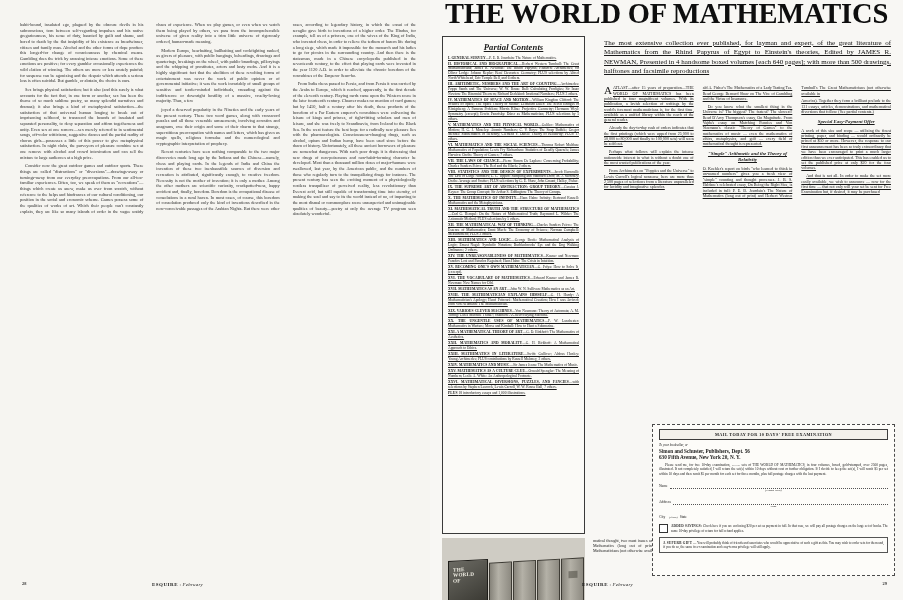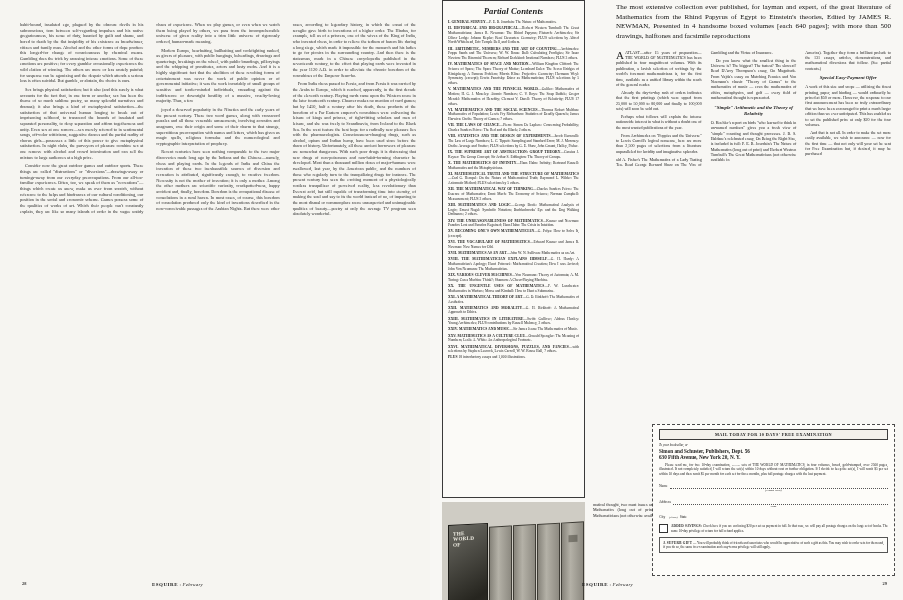--- a/index.html
+++ b/index.html
@@ -57,21 +57,22 @@
     letter-spacing:-0.2px;
     margin:0 4px 7px 4px;
     color:#0e0e0e;
     font-family:"Liberation Serif", serif;
   }
 
   .ad-body{
     display:flex;
     padding:0 10px 0 12px;
     box-sizing:border-box;
-    gap:27px;
+    gap:15px;
+    text-decoration:underline;
   }
 
   
   .contents-box{
     width:143px;
     flex:0 0 143px;
     border:1px solid #3a3a3a;
     padding:4px 5px 5px 5px;
     box-sizing:border-box;
     background:#fbfaf7;
@@ -268,20 +269,21 @@
     <div class="folio folio-left">28</div>
     <div class="running run-left">
       <b>ESQUIRE</b> : <i>February</i>
     </div>
   </div>
 
   <div class="gutter"></div>
 
   <div class="page-right">
 
+    <div class="headline">THE WORLD OF MATHEMATICS</div>
 
     <div class="ad-body">
 
       <div class="contents-box">
         <div class="contents-inner">
           <div class="contents-title">Partial Contents</div>
           <div class="contents-list" id="contents-list">
               <div class="c-item"><span class="c-head">I. GENERAL SURVEY</span><span class="c-body">—P. E. B. Jourdain: The Nature of Mathematics.</span></div>
               <div class="c-item"><span class="c-head">II. HISTORICAL AND BIOGRAPHICAL</span><span class="c-body">—Herbert Western Turnbull: The Great Mathematicians; James R. Newman: The Rhind Papyrus; Plutarch: Archimedes; Sir Oliver Lodge: Johann Kepler; René Descartes: Geometry; PLUS selections by Alfred North Whitehead, Eric Temple Bell, and 6 others.</span></div>
               <div class="c-item"><span class="c-head">III. ARITHMETIC, NUMBERS AND THE ART OF COUNTING</span><span class="c-body">—Archimedes: Popps Sands and The Universe; W. W. Rouse Ball: Calculating Prodigies; Sir Isaac Newton: The Binomial Theorem; Richard Dedekind: Irrational Numbers; PLUS 3 others.</span></div>

